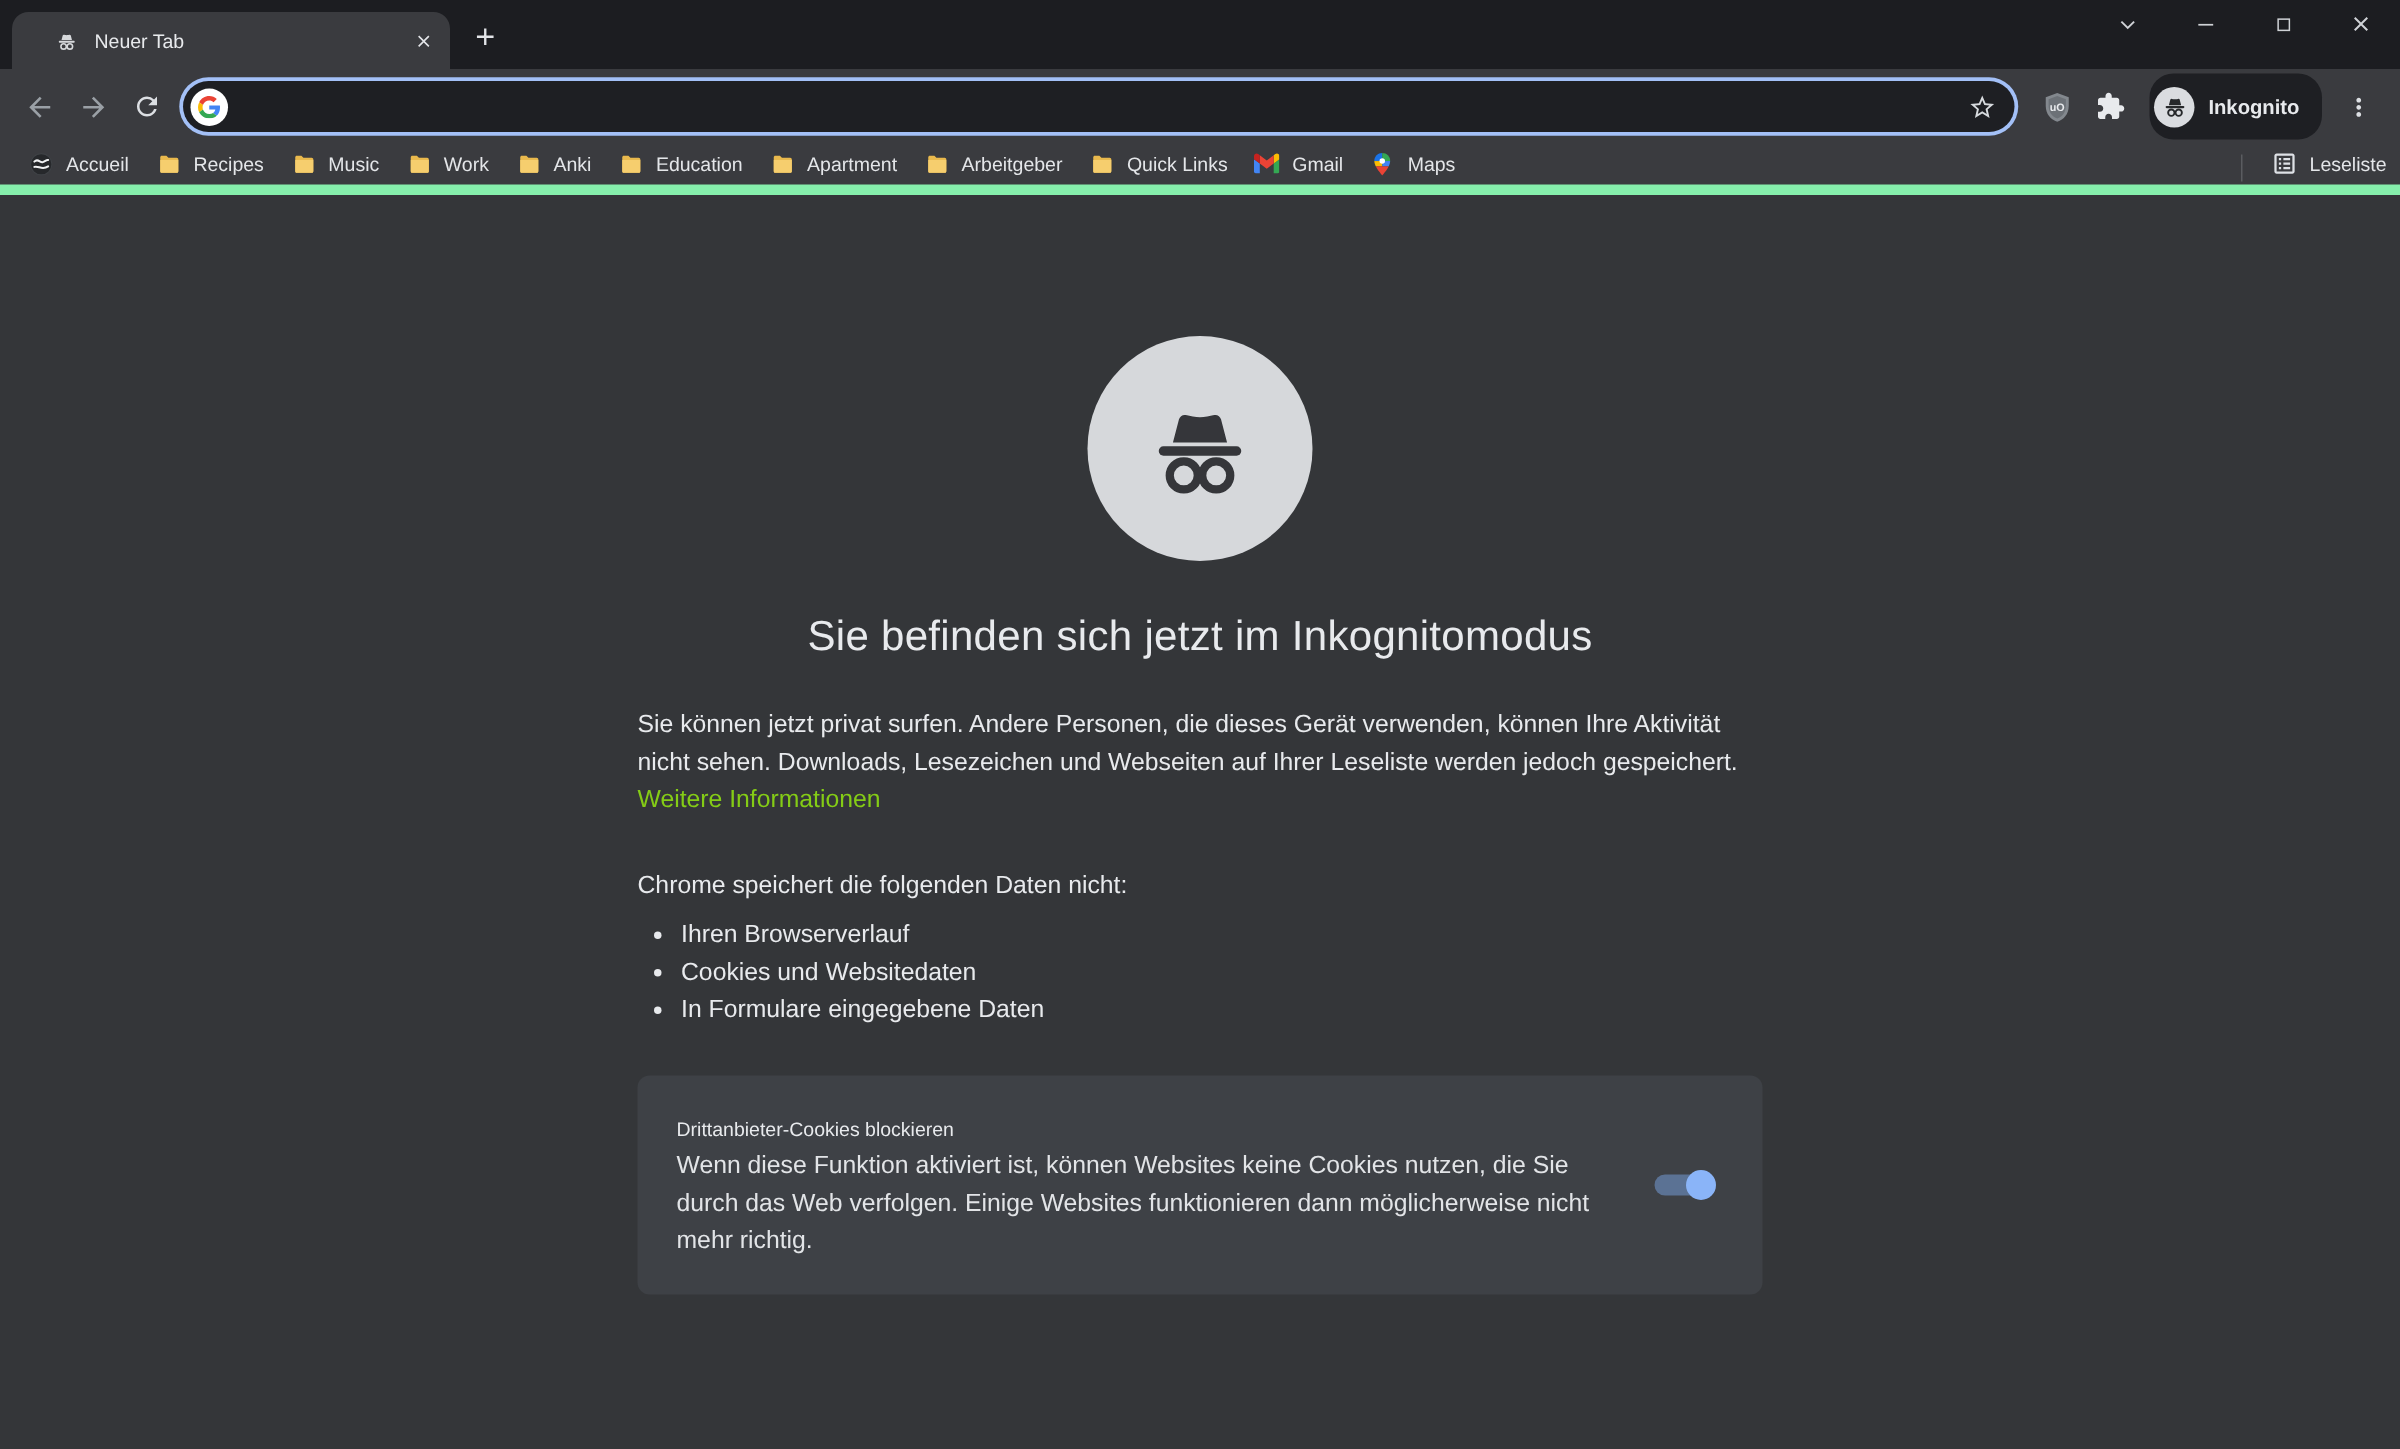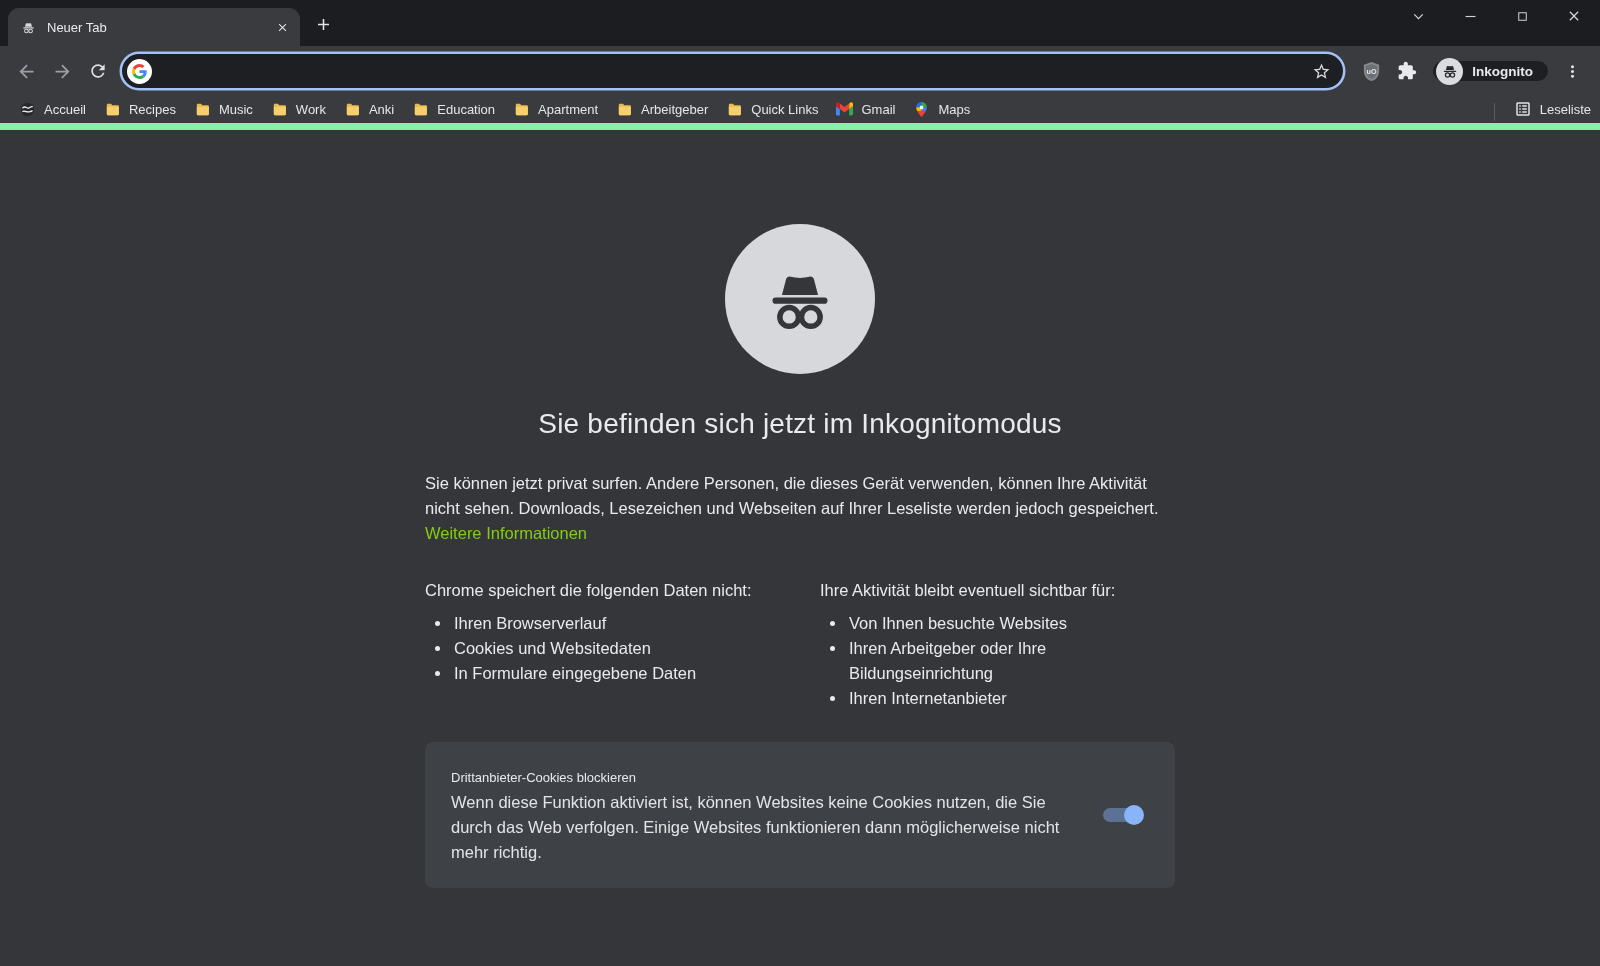--- a/index.html
+++ b/index.html
@@ -9,21 +9,21 @@
     background:#343639; font-family:"Liberation Sans", sans-serif;
     -webkit-font-smoothing: antialiased;
   }
   svg { display:block; }
   button { font-family:inherit; cursor:pointer; }
 
   
   .tabstrip { height:46px; background:#1C1D21; display:flex; align-items:flex-end; padding-left:8px; position:relative; }
   .tab {
     width:292px; height:38px; background:#3A3B3F; border-radius:11px 11px 0 0;
-    display:flex; align-items:center; padding:0 6px 0 12px; gap:10px;
+    display:flex; align-items:center; padding:0 6px 0 28px; gap:10px;
   }
   .tab-fav { color:#D6D8DB; flex-shrink:0; }
   .tab-title { flex:1; font-size:13px; color:#E8EAED; white-space:nowrap; overflow:hidden; }
   .tab-close {
     width:23px; height:23px; border:none; border-radius:50%; background:transparent;
     color:#E2E4E8; display:flex; align-items:center; justify-content:center; padding:0;
   }
   .newtab-btn {
     width:30px; height:30px; margin:0 0 7px 8px; border:none; border-radius:50%;
     background:transparent; color:#E2E4E8; display:flex; align-items:center; justify-content:center; padding:0;
@@ -41,21 +41,21 @@
     display:flex; align-items:center; justify-content:center; padding:0; flex-shrink:0; margin:0 1px;
   }
   .omnibox {
     flex:1; height:34px; margin:0 10px 0 6px; background:#1E1F23; border-radius:17px;
     box-shadow:0 0 0 2.5px #A3C0F7; display:flex; align-items:center; padding:0 8px 0 5px; gap:8px; min-width:0;
   }
   .g-circle { width:25px; height:25px; border-radius:50%; background:#fff; display:flex; align-items:center; justify-content:center; flex-shrink:0; }
   .omni-input { flex:1; min-width:0; background:transparent; border:none; outline:none; color:#E8EAED; font-size:14px; }
   .omni-star { width:28px; height:28px; border:none; background:transparent; display:flex; align-items:center; justify-content:center; padding:0; flex-shrink:0; }
   .badge {
-    height:20px; background:#1E1F23; border-radius:16px; display:flex; align-items:center;
+    height:44px; background:#1E1F23; border-radius:16px; display:flex; align-items:center;
     gap:9px; padding:0 15px 0 3px; margin:0 6px 0 8px; flex-shrink:0;
   }
   .badge-circle { width:27px; height:27px; border-radius:50%; background:#DADCE0; color:#26282B; display:flex; align-items:center; justify-content:center; }
   .badge-label { color:#E8EAED; font-size:13.5px; font-weight:700; }
 
   
   .bookmarks { height:34px; background:#3A3B3F; display:flex; align-items:flex-end; padding:0 0 2px 10px; border-bottom:7px solid #86efac; }
   .bm {
     display:flex; align-items:center; gap:8px; padding:3px 9px; border-radius:8px;
     background:transparent; border:none; color:#E4E6E9; font-size:13px; white-space:nowrap;
@@ -68,21 +68,21 @@
   .content { width:750px; margin:0 auto; padding-top:94px; }
   .incog-hero {
     width:150px; height:150px; border-radius:50%; background:#D6D8DB; color:#35363A;
     margin:0 auto; display:flex; align-items:center; justify-content:center;
   }
   .page-title {
     margin:34px 0 0; font-size:28px; font-weight:400; color:#E8EAED; text-align:center; letter-spacing:0.2px;
   }
   .lead { margin:31px 0 0; font-size:16.5px; line-height:25px; color:#E8EAED; }
   .lead a { color:#84cc16; text-decoration:none; }
-  .cols { display:flex; gap:40px; margin-top:32px; }
+  .cols { display:flex; gap:40px; margin-top:32px;flex-direction:column; }
   .col { flex:1; }
   .col-heading { margin:0; font-size:16.5px; font-weight:400; color:#E8EAED; line-height:25px; }
   .col ul { margin:8px 0 0; padding-left:27px; color:#E8EAED; font-size:16.5px; line-height:25px; }
   .col li { margin:0; padding-left:2px; }
   .cookie-card {
     margin-top:31px; background:#3E4146; border-radius:8px; padding:23px 26px;
     display:flex; align-items:center; gap:30px;
   }
   .cookie-text { flex:1; min-width:0; }
   .cookie-title { margin:0; font-size:13px; font-weight:400; color:#E8EAED; line-height:25px; }
@@ -371,28 +371,20 @@
 
       <div class="cols">
         <div class="col">
           <p class="col-heading">Chrome speichert die folgenden Daten nicht:</p>
           <ul>
             <li>Ihren Browserverlauf</li>
             <li>Cookies und Websitedaten</li>
             <li>In Formulare eingegebene Daten</li>
           </ul>
         </div>
-        <div class="col">
-          <p class="col-heading">Ihre Aktivität bleibt eventuell sichtbar für:</p>
-          <ul>
-            <li>Von Ihnen besuchte Websites</li>
-            <li>Ihren Arbeitgeber oder Ihre Bildungseinrichtung</li>
-            <li>Ihren Internetanbieter</li>
-          </ul>
-        </div>
       </div>
 
       <div class="cookie-card">
         <div class="cookie-text">
           <p class="cookie-title">Drittanbieter-Cookies blockieren</p>
           <p class="cookie-desc">Wenn diese Funktion aktiviert ist, können Websites keine Cookies nutzen, die Sie durch das Web verfolgen. Einige Websites funktionieren dann möglicherweise nicht mehr richtig.</p>
         </div>
         <button class="toggle" role="switch" aria-checked="true">
           <span class="toggle-thumb"></span>
         </button>

